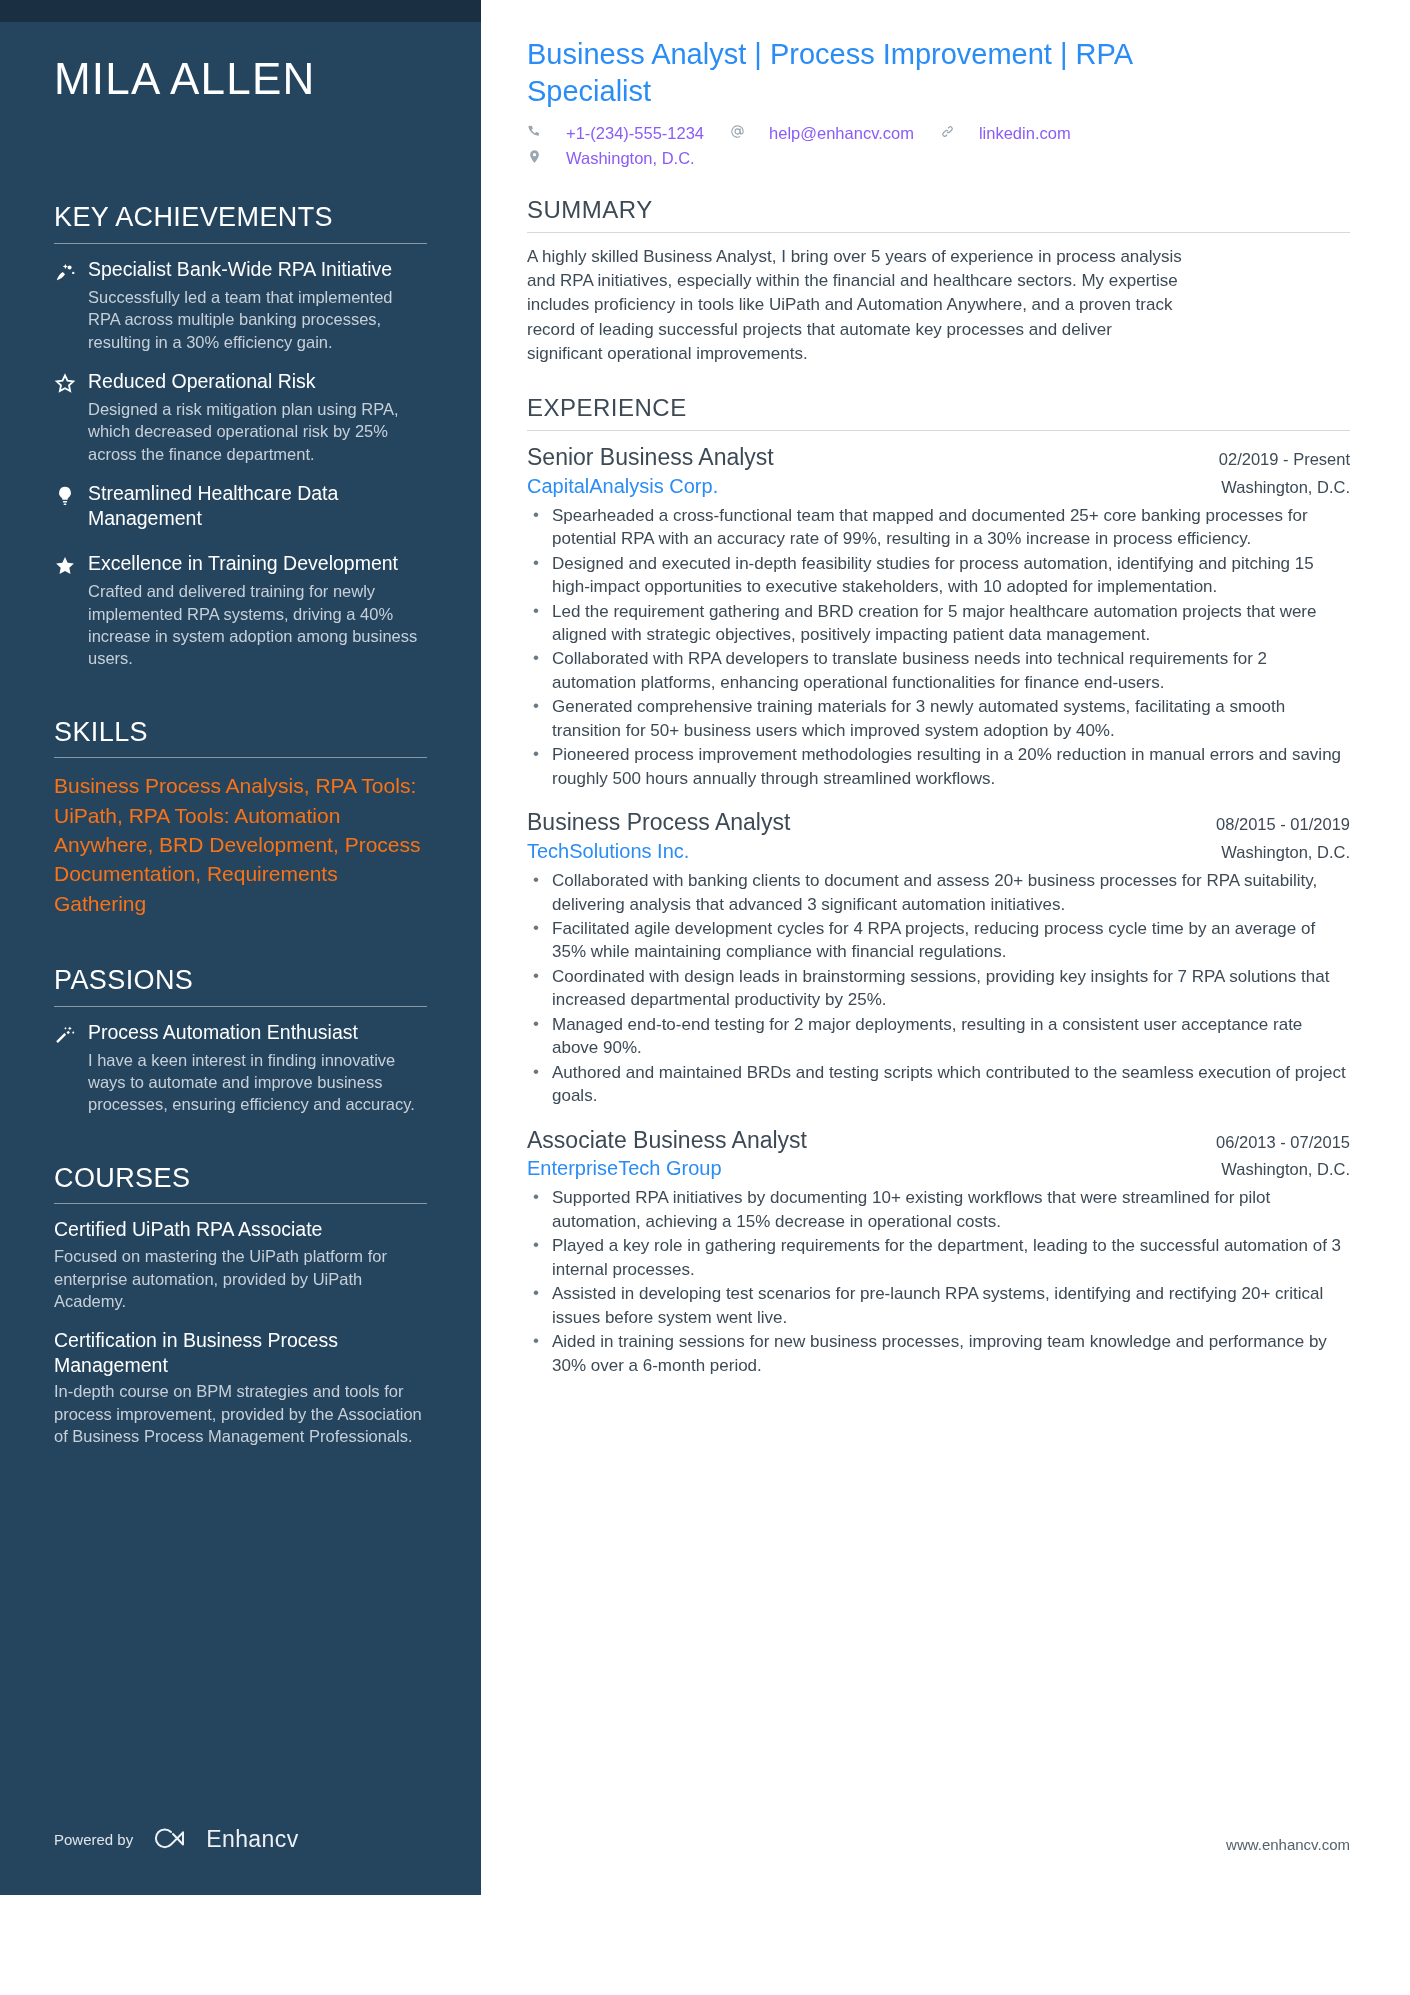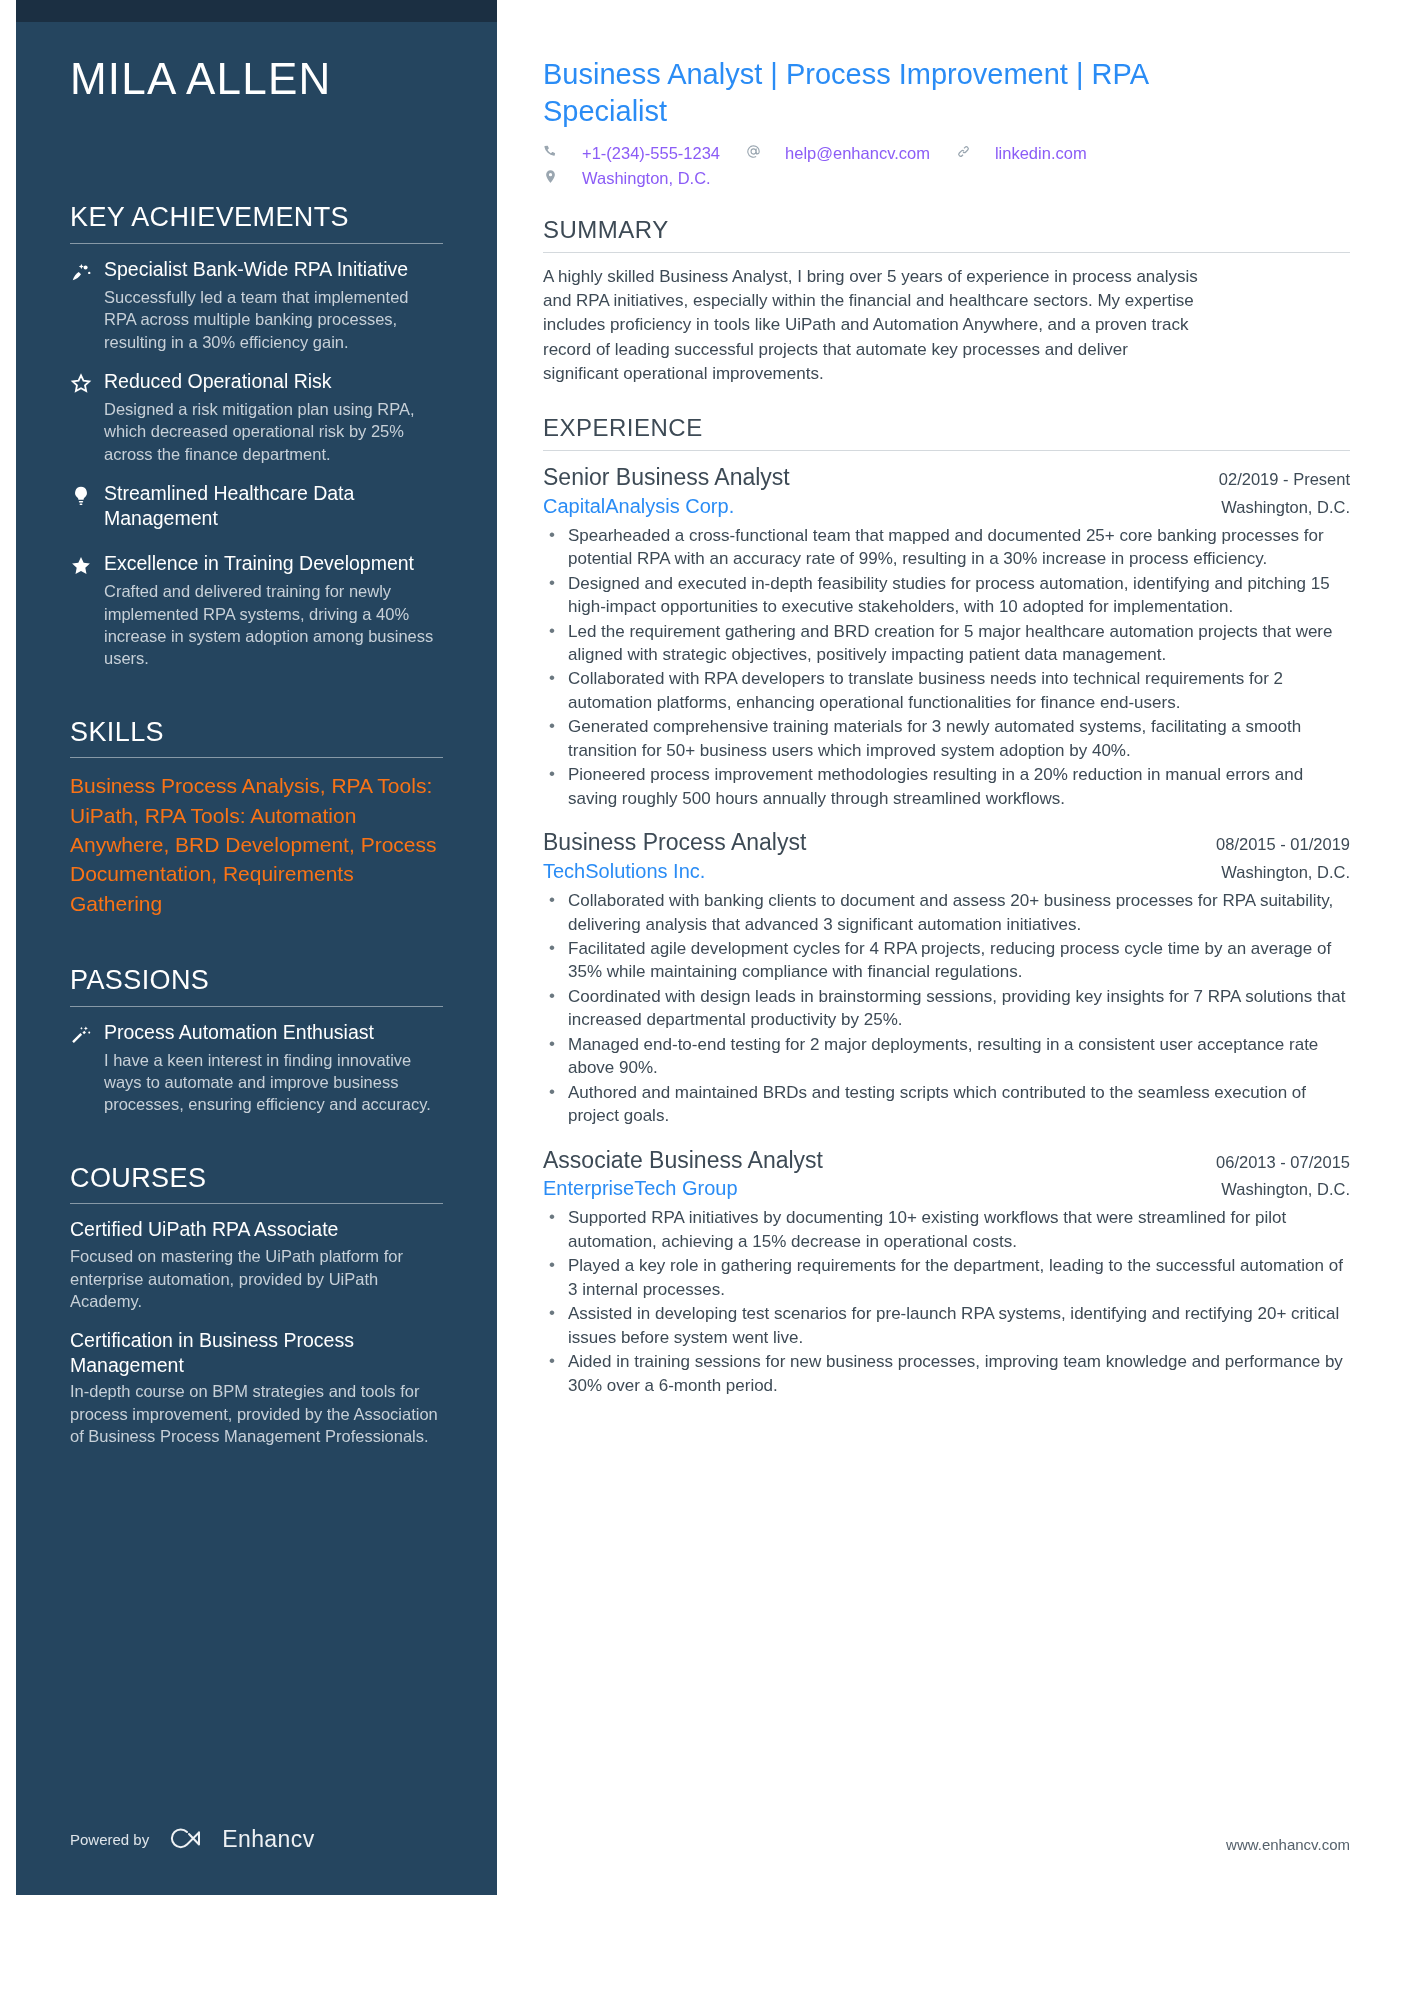--- a/index.html
+++ b/index.html
@@ -8,21 +8,20 @@
     height: 1995px;
     font-family: "Liberation Sans", sans-serif;
     background: #ffffff;
   }
   .page {
     position: relative;
     width: 1410px;
     height: 1895px;
     display: flex;
     background: #ffffff;
-    padding-left: 16px;
   }
 
   
   .sidebar {
     width: 481px;
     background: #25455f;
     color: #ffffff;
     padding: 0 54px 0 54px;
     position: relative;
     flex: 0 0 481px;
@@ -116,21 +115,20 @@
     flex: 1 1 auto;
     padding: 36px 60px 0 46px;
     position: relative;
   }
   .headline {
     font-size: 29px;
     color: #2a8cf5;
     line-height: 1.28;
     font-weight: 400;
     max-width: 690px;
-    margin-top: 20px;
   }
   .contact-rows { margin-top: 14px; }
   .contact-row {
     display: flex;
     align-items: center;
     flex-wrap: wrap;
     gap: 6px 26px;
     margin-bottom: 6px;
   }
   .contact-item {

